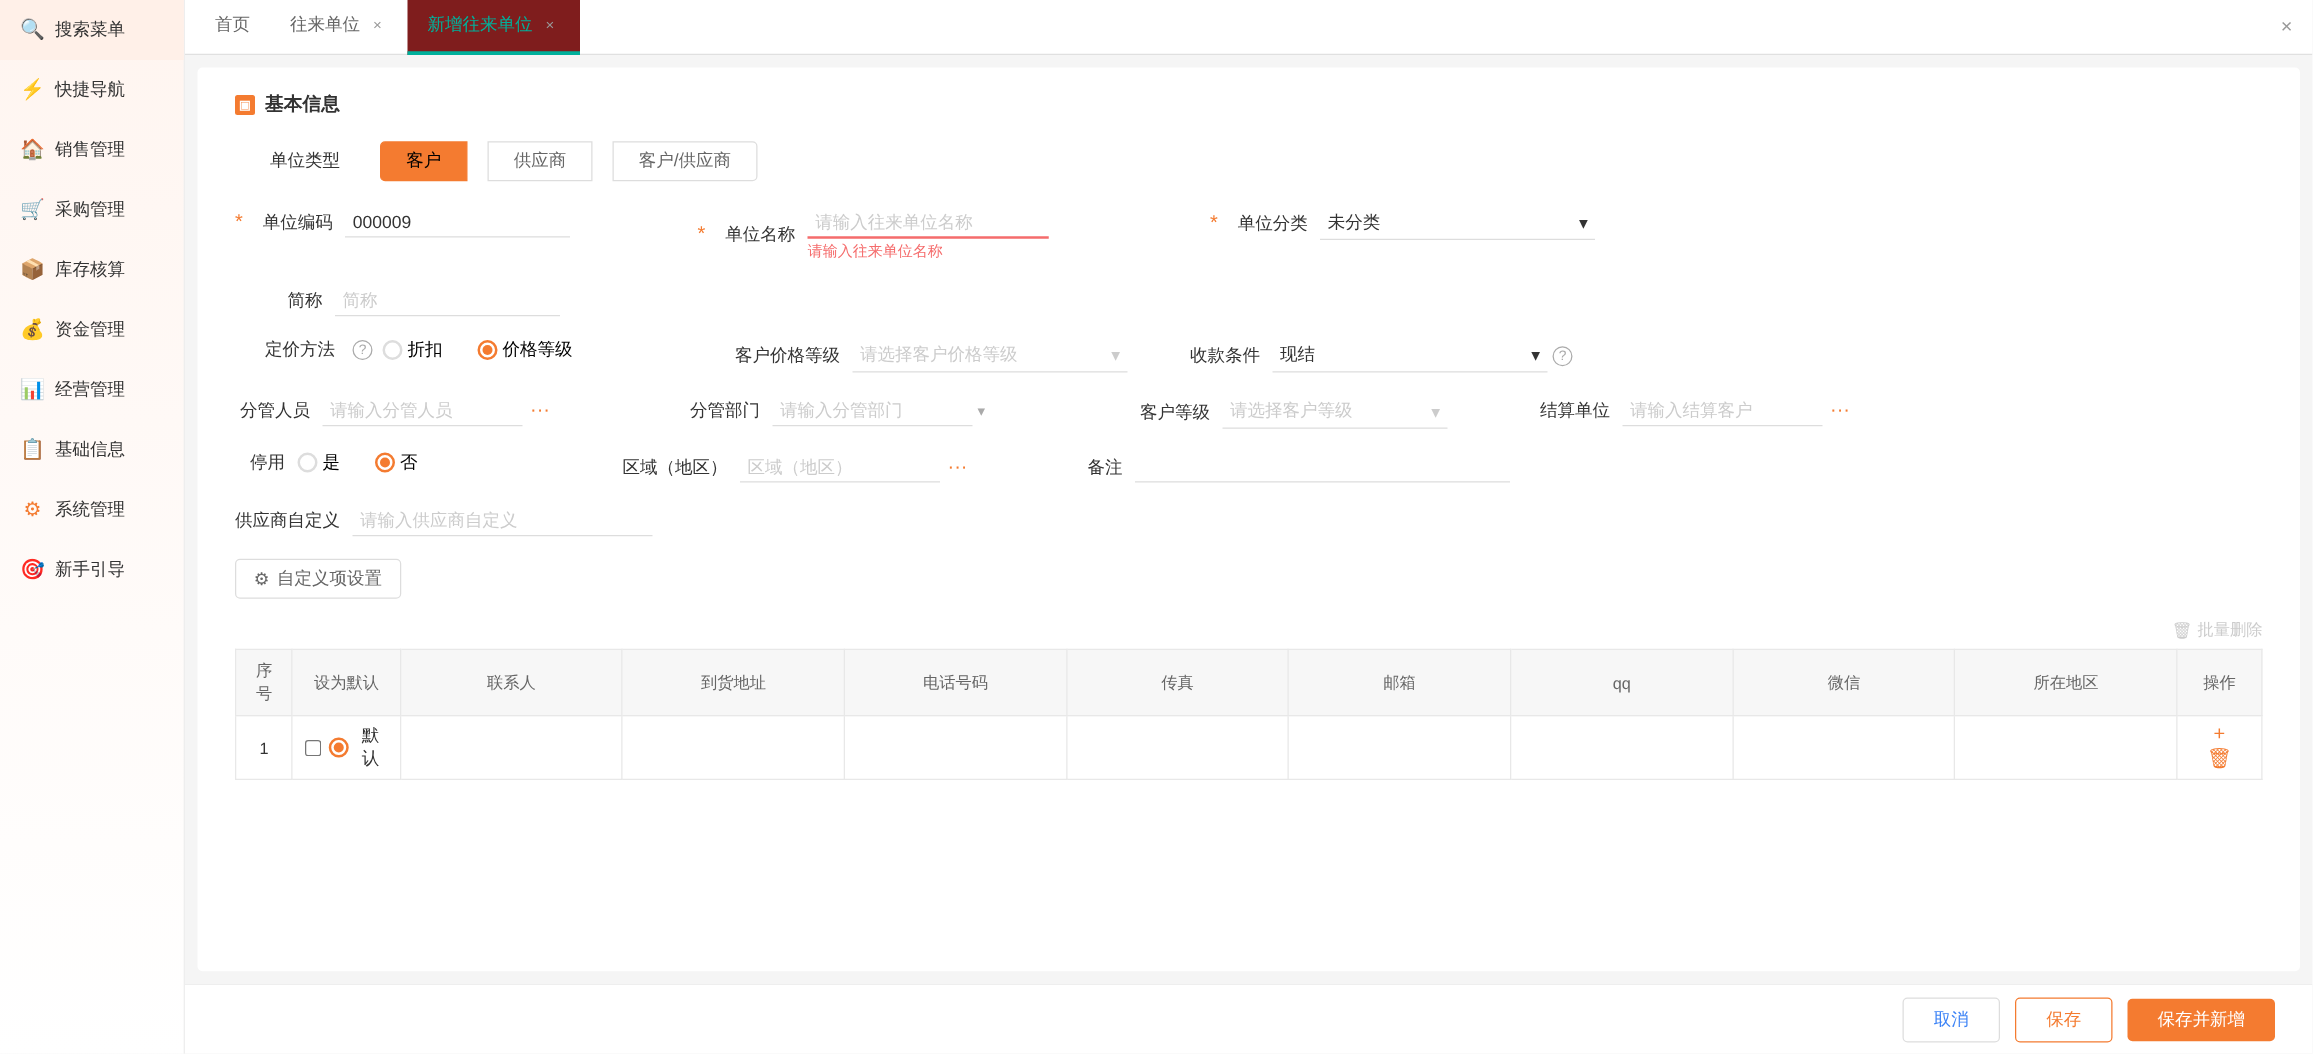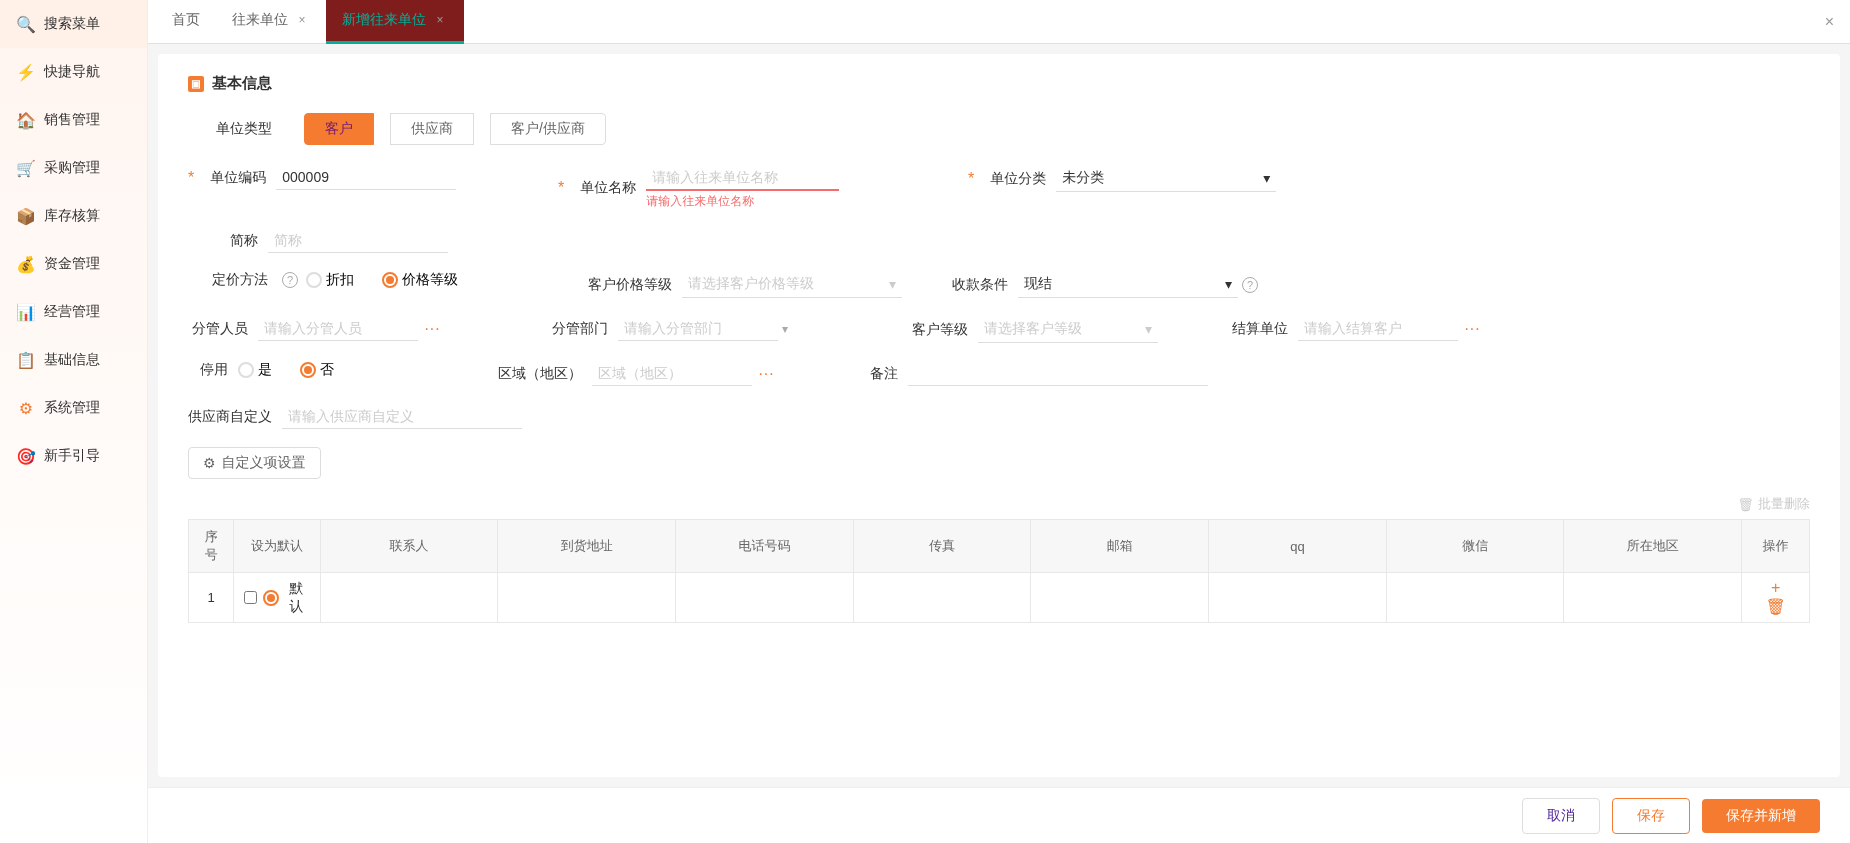--- a/index.html
+++ b/index.html
@@ -127,21 +127,21 @@
     .type-btn {
       padding: 6px 20px;
       border: 1px solid #ddd;
       background: #fff;
       font-size: 14px;
       cursor: pointer;
       color: #666;
     }
     .type-btn.active {
       background: #f47b30;
-      color: #701a75;
+      color: #000000;
       border-color: #f47b30;
     }
     .type-btn:first-of-type { border-radius: 4px 0 0 4px; }
     .type-btn:last-of-type { border-radius: 0 4px 4px 0; }
 
     
     .form-row {
       display: flex;
       align-items: flex-start;
       margin-bottom: 18px;
@@ -282,21 +282,21 @@
       display: flex;
       align-items: center;
       justify-content: flex-end;
       padding: 0 30px;
       gap: 12px;
     }
     .btn-cancel {
       padding: 8px 24px;
       border: 1px solid #ddd;
       background: #fff;
-      color: #4c1d95;
+      color: #3b82f6;
       font-size: 14px;
       border-radius: 4px;
       cursor: pointer;
     }
     .btn-save {
       padding: 8px 24px;
       border: 1px solid #f47b30;
       background: #fff;
       color: #f47b30;
       font-size: 14px;

